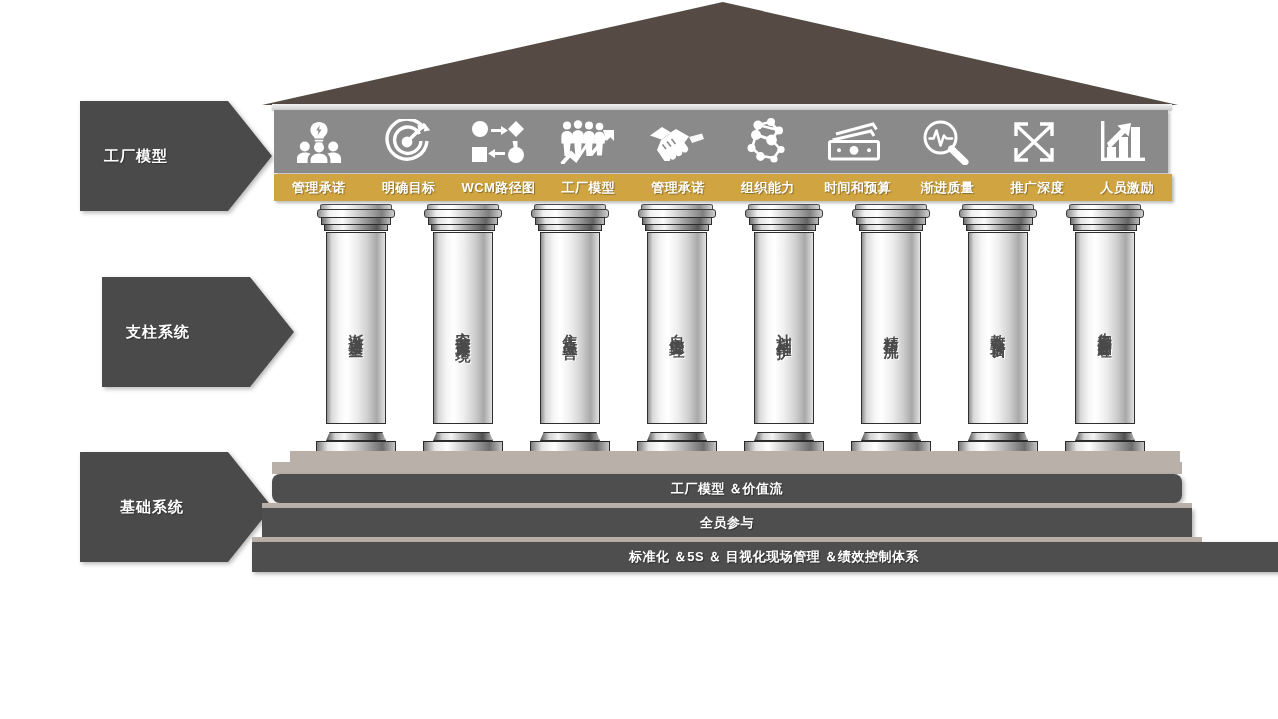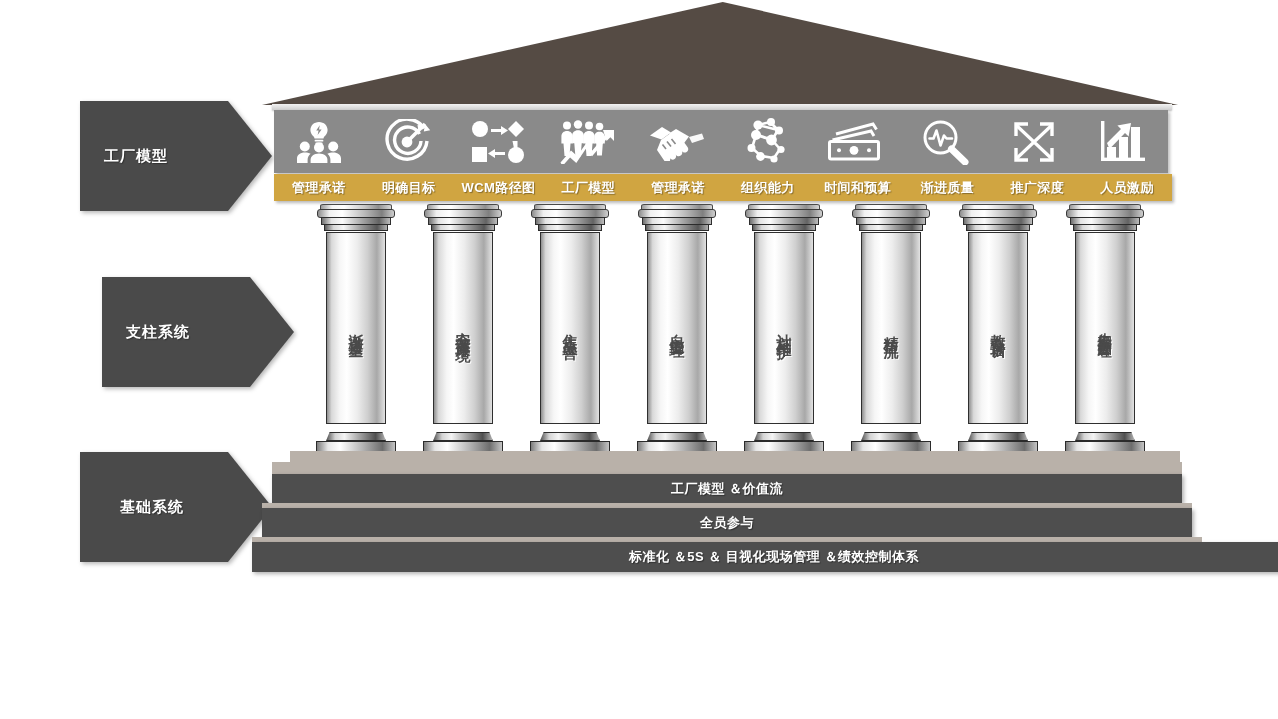--- a/index.html
+++ b/index.html
@@ -443,21 +443,21 @@
           <div class="b1"></div>
           <div class="b2"></div>
         </div>
     </div>
 
   </div>
 
   <div class="step-top" style="left:290px;top:451px;width:890px;height:11px;"></div>
 
   <div class="step-top" style="left:272px;top:462px;width:910px;height:12px;"></div>
-  <div class="step-front" style="left:272px;top:474px;width:910px;height:29px;">
+  <div class="step-front" style="left:272px;top:474px;width:910px;height:29px;border-radius:8px;">
     <span>工厂模型 ＆价值流</span>
   </div>
 
   <div class="step-top" style="left:262px;top:503px;width:930px;height:5px;"></div>
   <div class="step-front" style="left:262px;top:508px;width:930px;height:29px;">
     <span>全员参与</span>
   </div>
 
   <div class="step-top" style="left:252px;top:537px;width:950px;height:5px;"></div>
   <div class="step-front" style="left:252px;top:542px;width:1044px;height:30px;">

